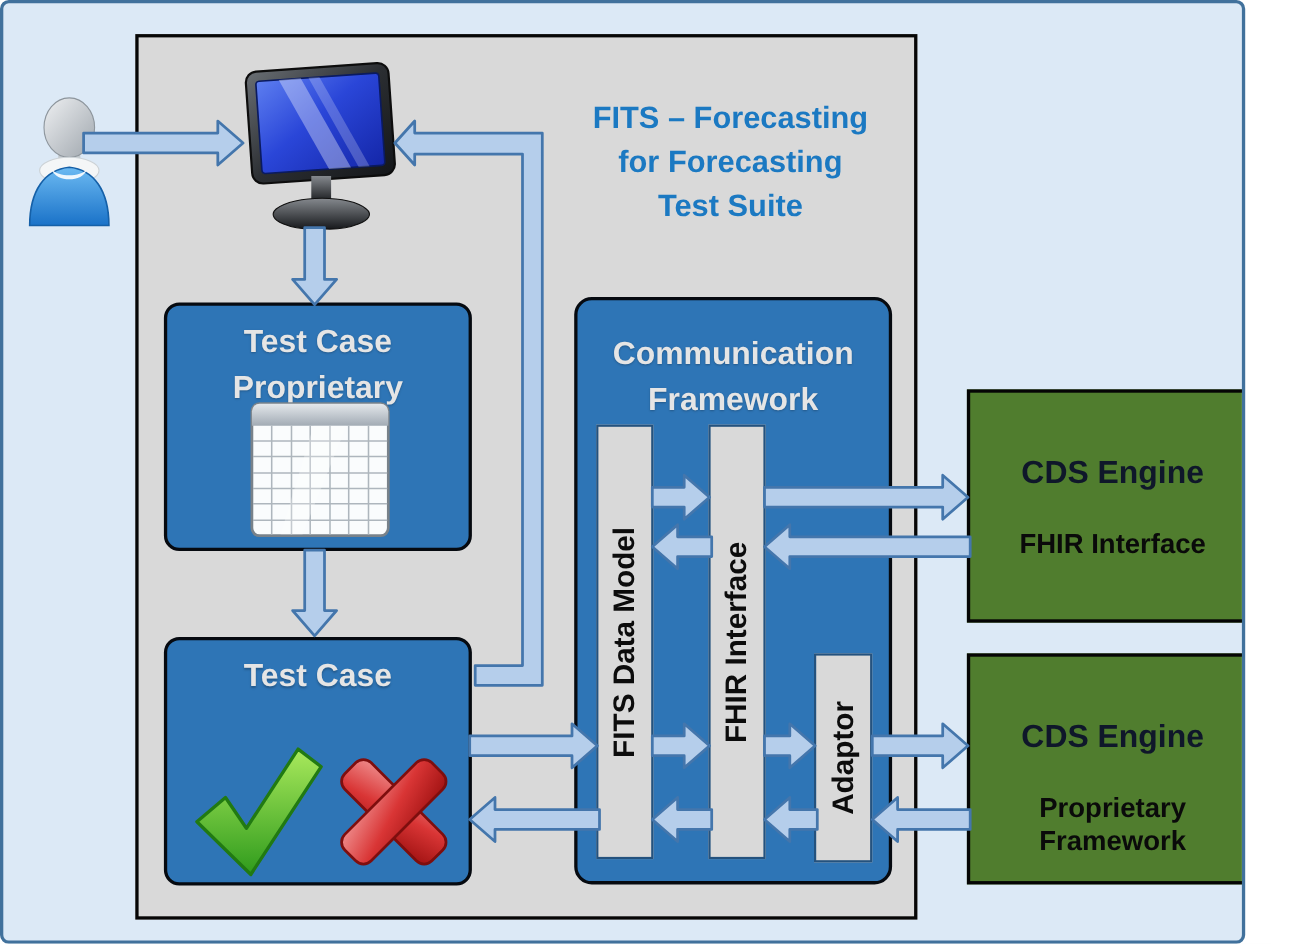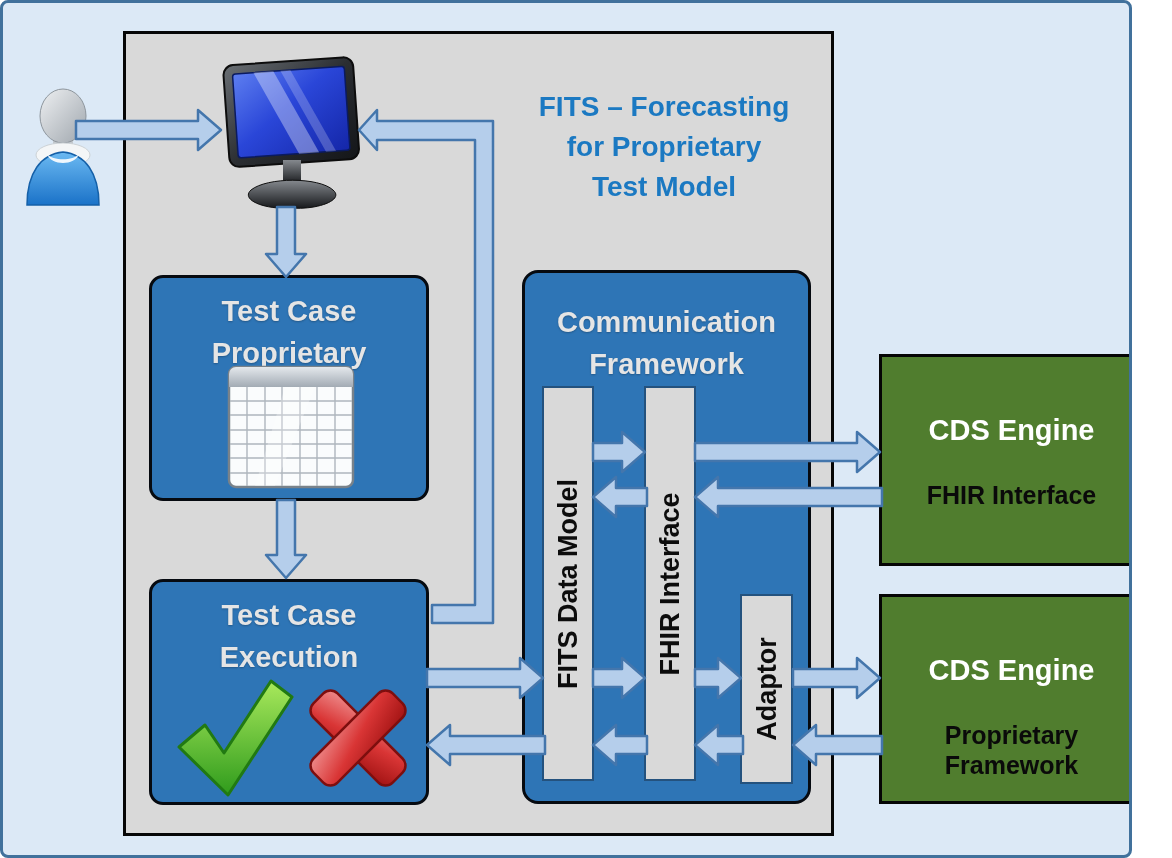--- a/index.html
+++ b/index.html
@@ -24,40 +24,40 @@
     box-sizing:border-box;background:#D9D9D9;border:2px solid #24527E;
   }
   .vlabel{
     position:absolute;left:50%;top:50%;
     transform:translate(-50%,-50%) rotate(-90deg);
     white-space:nowrap;font-weight:bold;font-size:27px;color:#0c0c0c;
   }
   .greenbox{
     box-sizing:border-box;background:#507D2E;border:3px solid #050505;text-align:center;
   }
-  .cds-title{margin-top:56px;font-size:29px;font-weight:bold;color:#ffffff;line-height:34px;}
+  .cds-title{margin-top:56px;font-size:29px;font-weight:bold;color:#0f172a;line-height:34px;}
   .cds-sub{margin-top:33px;font-size:25px;font-weight:bold;color:#0a0a0a;line-height:30px;}
   #fits-title{
     left:500px;top:84px;width:322px;text-align:center;
     color:#1B79C2;font-weight:bold;font-size:28px;line-height:40px;
   }
   .arrow{overflow:visible;}
   .arrow polygon{fill:#B5CEEB;stroke:#4476AC;stroke-width:2.5;stroke-linejoin:round;}
 </style>
 </head>
 <body>
 
 <div id="canvas">
 
   <div class="abs" id="main-container"></div>
 
   <div class="abs" id="fits-title">
     <div>FITS – Forecasting</div>
-    <div>for Proprietary</div>
-    <div>Test Model</div>
+    <div>for Forecasting</div>
+    <div>Test Suite</div>
   </div>
 
   <svg class="abs" style="left:20px;top:84px" width="80" height="120" viewBox="0 0 80 120">
     <defs>
       <linearGradient id="headGrad" x1="0" y1="0" x2="1" y2="1">
         <stop offset="0" stop-color="#eef0f2"></stop>
           <stop offset="1" stop-color="#9fa6ad"></stop>
       </linearGradient>
       <linearGradient id="bodyGrad" x1="0" y1="0" x2="0" y2="1">
         <stop offset="0" stop-color="#6cbaf2"></stop>
@@ -127,21 +127,20 @@
         <line x1="3" y1="79" x2="125" y2="79"></line>
       <line x1="3" y1="93" x2="125" y2="93"></line>
         <line x1="3" y1="108" x2="125" y2="108"></line>
     </g>
     <polygon points="58,22 88,22 48,121 28,121" fill="#ffffff" opacity="0.28"></polygon>
   </svg>
 
   <div class="abs bluebox" style="left:146px;top:576px;width:280px;height:226px">
     <div class="bb-title">
       <div>Test Case</div>
-      <div>Execution</div>
     </div>
   </div>
 
   <svg class="abs" style="left:168px;top:670px" width="125" height="128" viewBox="0 0 125 128">
     <defs>
       <linearGradient id="chk" x1="0" y1="0" x2="0" y2="1">
         <stop offset="0" stop-color="#a9e95c"></stop>
           <stop offset="1" stop-color="#2f9b1c"></stop>
       </linearGradient>
     </defs>

